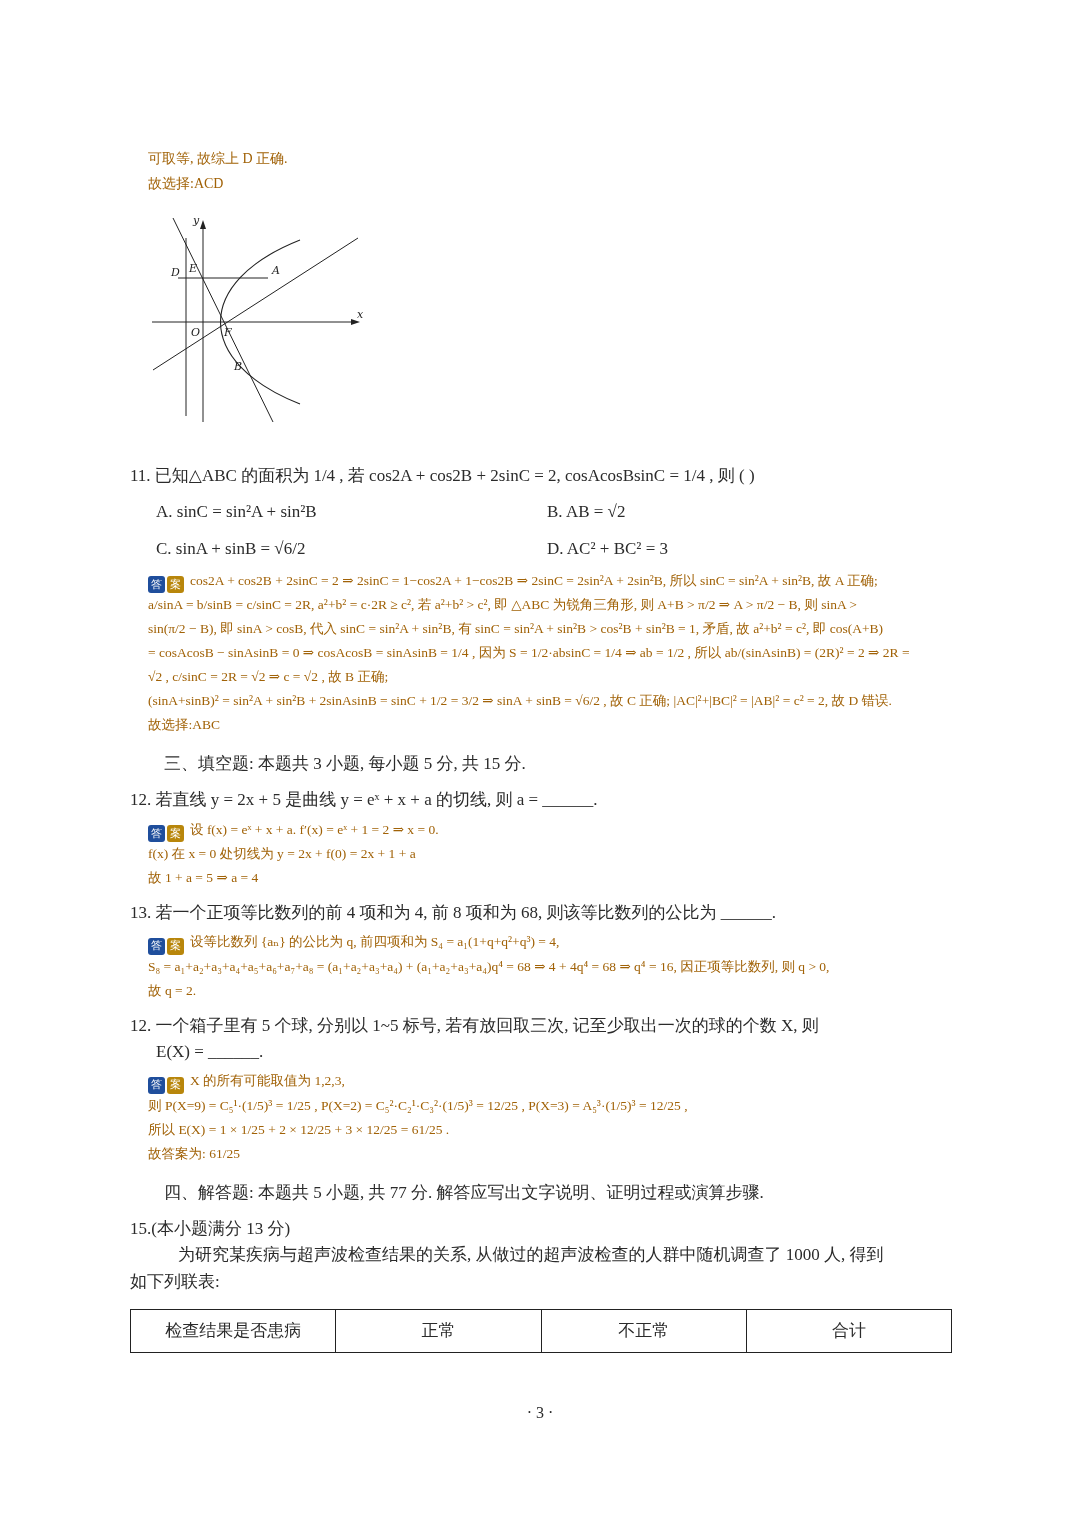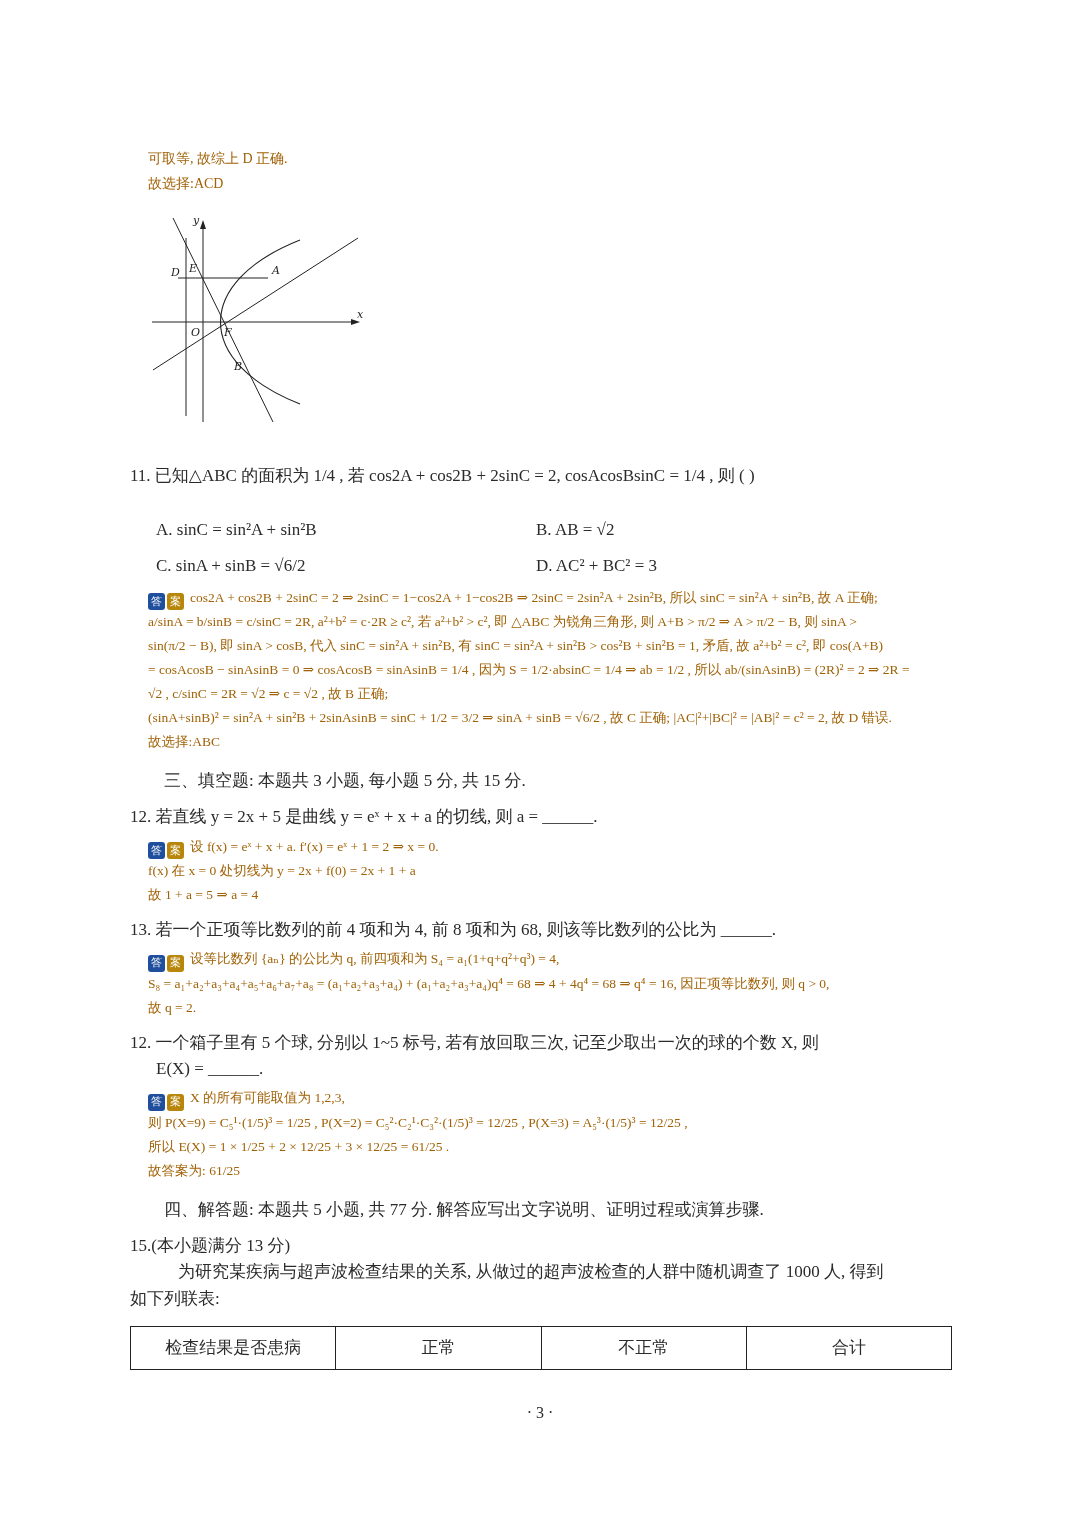--- a/index.html
+++ b/index.html
@@ -8,21 +8,22 @@
     font-family:"Liberation Serif","DejaVu Serif",serif;
     color:#2b2b2b; position:relative; overflow:hidden;
   }
   .content {padding:146px 128px 0 130px; font-size:17px; line-height:1.55;}
   .red {color:#a16207;}
   .note-line {font-size:14px; line-height:1.8; margin-left:18px;}
   .figure-wrap {margin:14px 0 26px 18px;}
   .stem {margin-top:18px;}
   .options {
     display:grid; grid-template-columns: 380px 1fr; row-gap:10px;
-    margin:28px 0 6px 26px;
+    margin:10px 0 6px 26px;
+    gap:11px;
   }
   .ans-block {font-size:13.5px; line-height:1.78; margin-left:18px; margin-top:4px;}
   .ans-first {display:block;}
   .badge {display:inline-flex; gap:2px; vertical-align:-3px; margin-right:6px;}
   .badge .b {
     display:inline-flex; align-items:center; justify-content:center;
     width:17px; height:17px; border-radius:3px; color:#fff; font-size:11px;
     font-family:"Liberation Sans",sans-serif;
   }
   .badge .b1 {background:#1f4e9c;}

